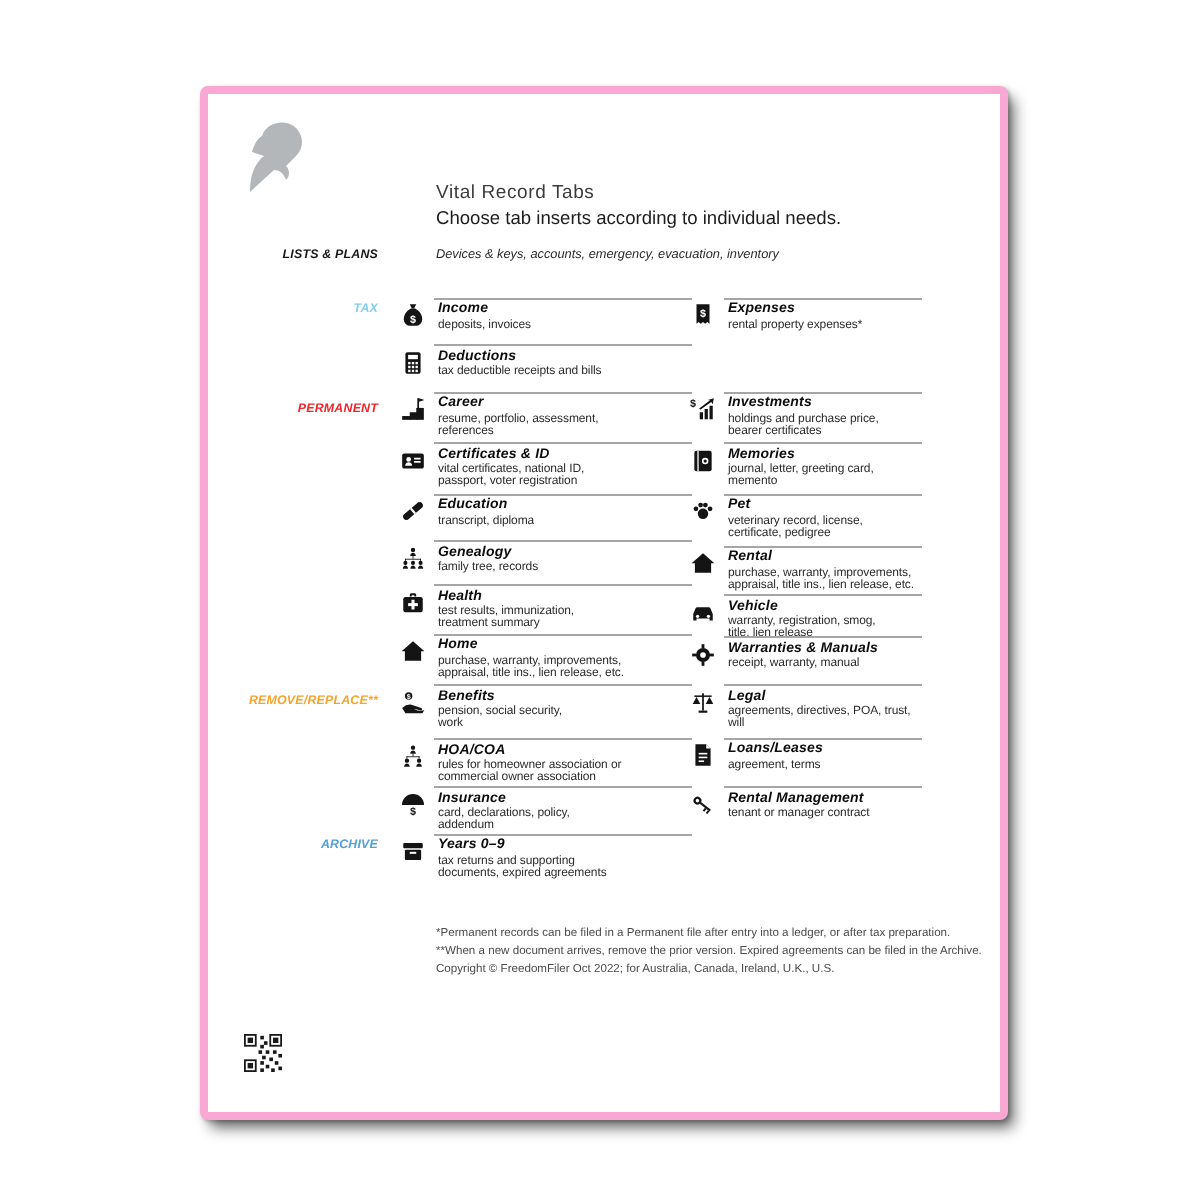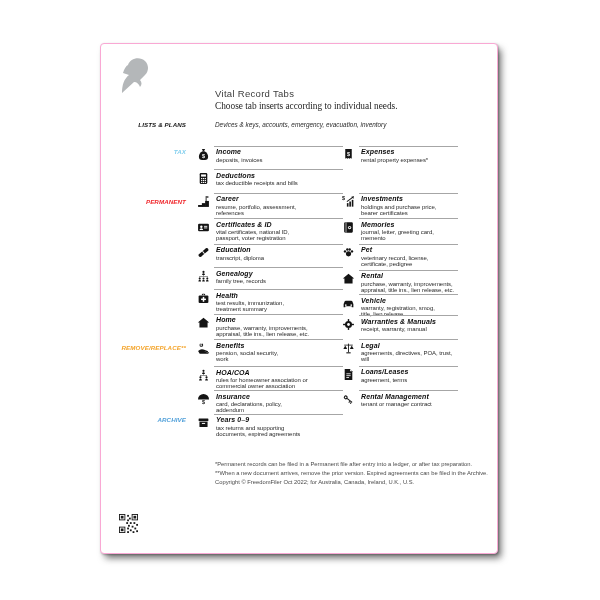--- a/index.html
+++ b/index.html
@@ -1,24 +1,24 @@
 <!DOCTYPE html>
 <html><head>
 <meta charset="utf-8">
 <style>
   html,body{margin:0;padding:0;background:#ffffff;}
   .canvas{position:relative;width:600px;height:600px;background:#fff;overflow:hidden;
           font-family:"Liberation Sans",sans-serif;}
   .page{position:absolute;left:100px;top:43px;width:396px;height:509px;background:#fff;
-        border:1px solid #f9a8d4;border-radius:4px;
+        border:4px solid #f9a8d4;border-radius:4px;
         box-shadow:4px 5px 7px -1px rgba(25,25,25,.62), 1px 1px 2px rgba(60,60,60,.35);}
   .logo{position:absolute;left:13px;top:11px;width:40px;height:40px;}
   .title{position:absolute;left:114px;top:45px;font-size:9.5px;line-height:10px;
          color:#3c3c3c;letter-spacing:.3px;white-space:nowrap;}
-  .subtitle{position:absolute;left:114px;top:57px;font-family:Liberation Serif, serif;
+  .subtitle{position:absolute;left:114px;top:57px;font-family:Liberation Sans, sans-serif;
          font-size:9.3px;line-height:10px;color:#1d1d1d;white-space:nowrap;text-align:center;}
   .slabel{position:absolute;left:0;width:85px;text-align:right;
           font-style:italic;font-weight:bold;font-size:6.2px;line-height:7px;
           letter-spacing:.1px;white-space:nowrap;}
   .c-black{color:#181818}.c-tax{color:#82cfee}.c-perm{color:#f0262b}
   .c-rr{color:#f4a42a}.c-arch{color:#4f9fd9}
   .lp-text{position:absolute;left:114px;top:76.5px;font-style:italic;font-size:6.4px;
            line-height:7px;color:#2a2a2a;white-space:nowrap;}
   .item{position:absolute;}
   .item.L{left:96px;width:146px;}

